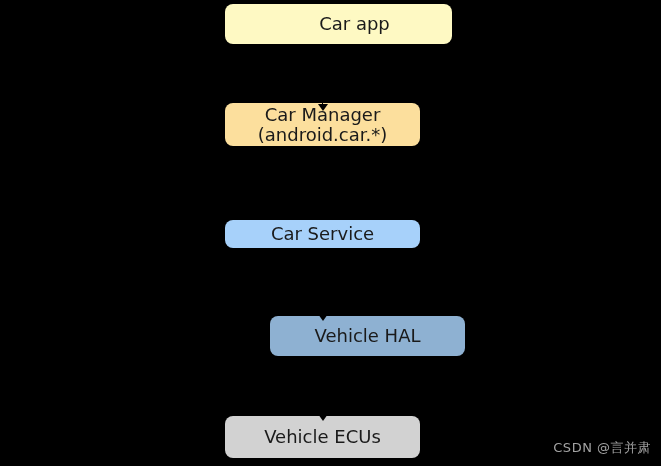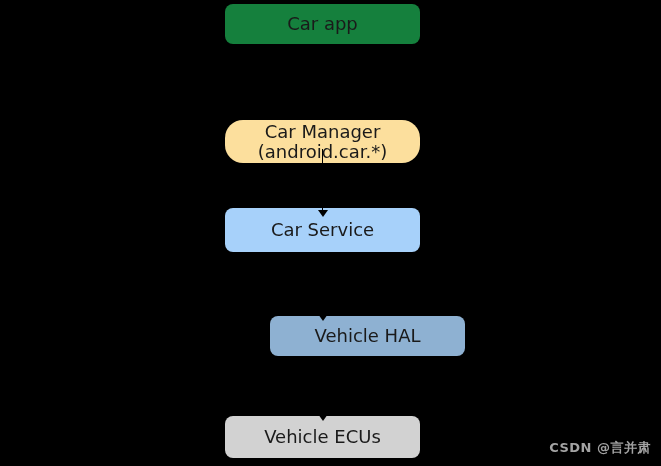--- a/index.html
+++ b/index.html
@@ -32,22 +32,22 @@
     line-height: 20px;
     white-space: nowrap;
   }
   .node .sublabel {
     font-size: 18px;
     line-height: 20px;
     white-space: nowrap;
     text-align: right;
   }
   .node-0 { top: 4px;   height: 40px; }
-  .node-1 { top: 120px; height: 43px; border-radius: 18px; }
-  .node-2 { top: 208px; height: 44px; }
+  .node-1 { top: 103px; height: 43px; }
+  .node-2 { top: 220px; height: 28px; }
   .node-3 { top: 316px; height: 40px; margin-left: 45px; }
   .node-4 { top: 416px; height: 42px; }
 
   
   .connector {
     position: absolute;
     left: 322px;
     width: 1px;
     background: #000;
   }
@@ -71,29 +71,28 @@
   .ah-3 { top: 414px; }
 
   .watermark {
     position: absolute;
     right: 10px;
     bottom: 9px;
     font-size: 13px;
     color: #a3a3a3;
     letter-spacing: 0.5px;
     white-space: nowrap;
-    font-weight: bold;
   }
 </style>
 </head>
 <body>
 
 <div class="canvas">
 
-  <div class="node node-0" style="background: #15803d;">
+  <div class="node node-0" style="background: #fef9c3; padding-left: 32px;">
     <span class="label">Car app</span>
   </div>
 
   <div class="node node-1" style="background: rgb(252, 223, 157);">
     <span class="label">Car Manager</span>
     <span class="sublabel">(android.car.*)</span>
   </div>
 
   <div class="node node-2" style="background: rgb(167, 209, 250);">
     <span class="label">Car Service</span>

